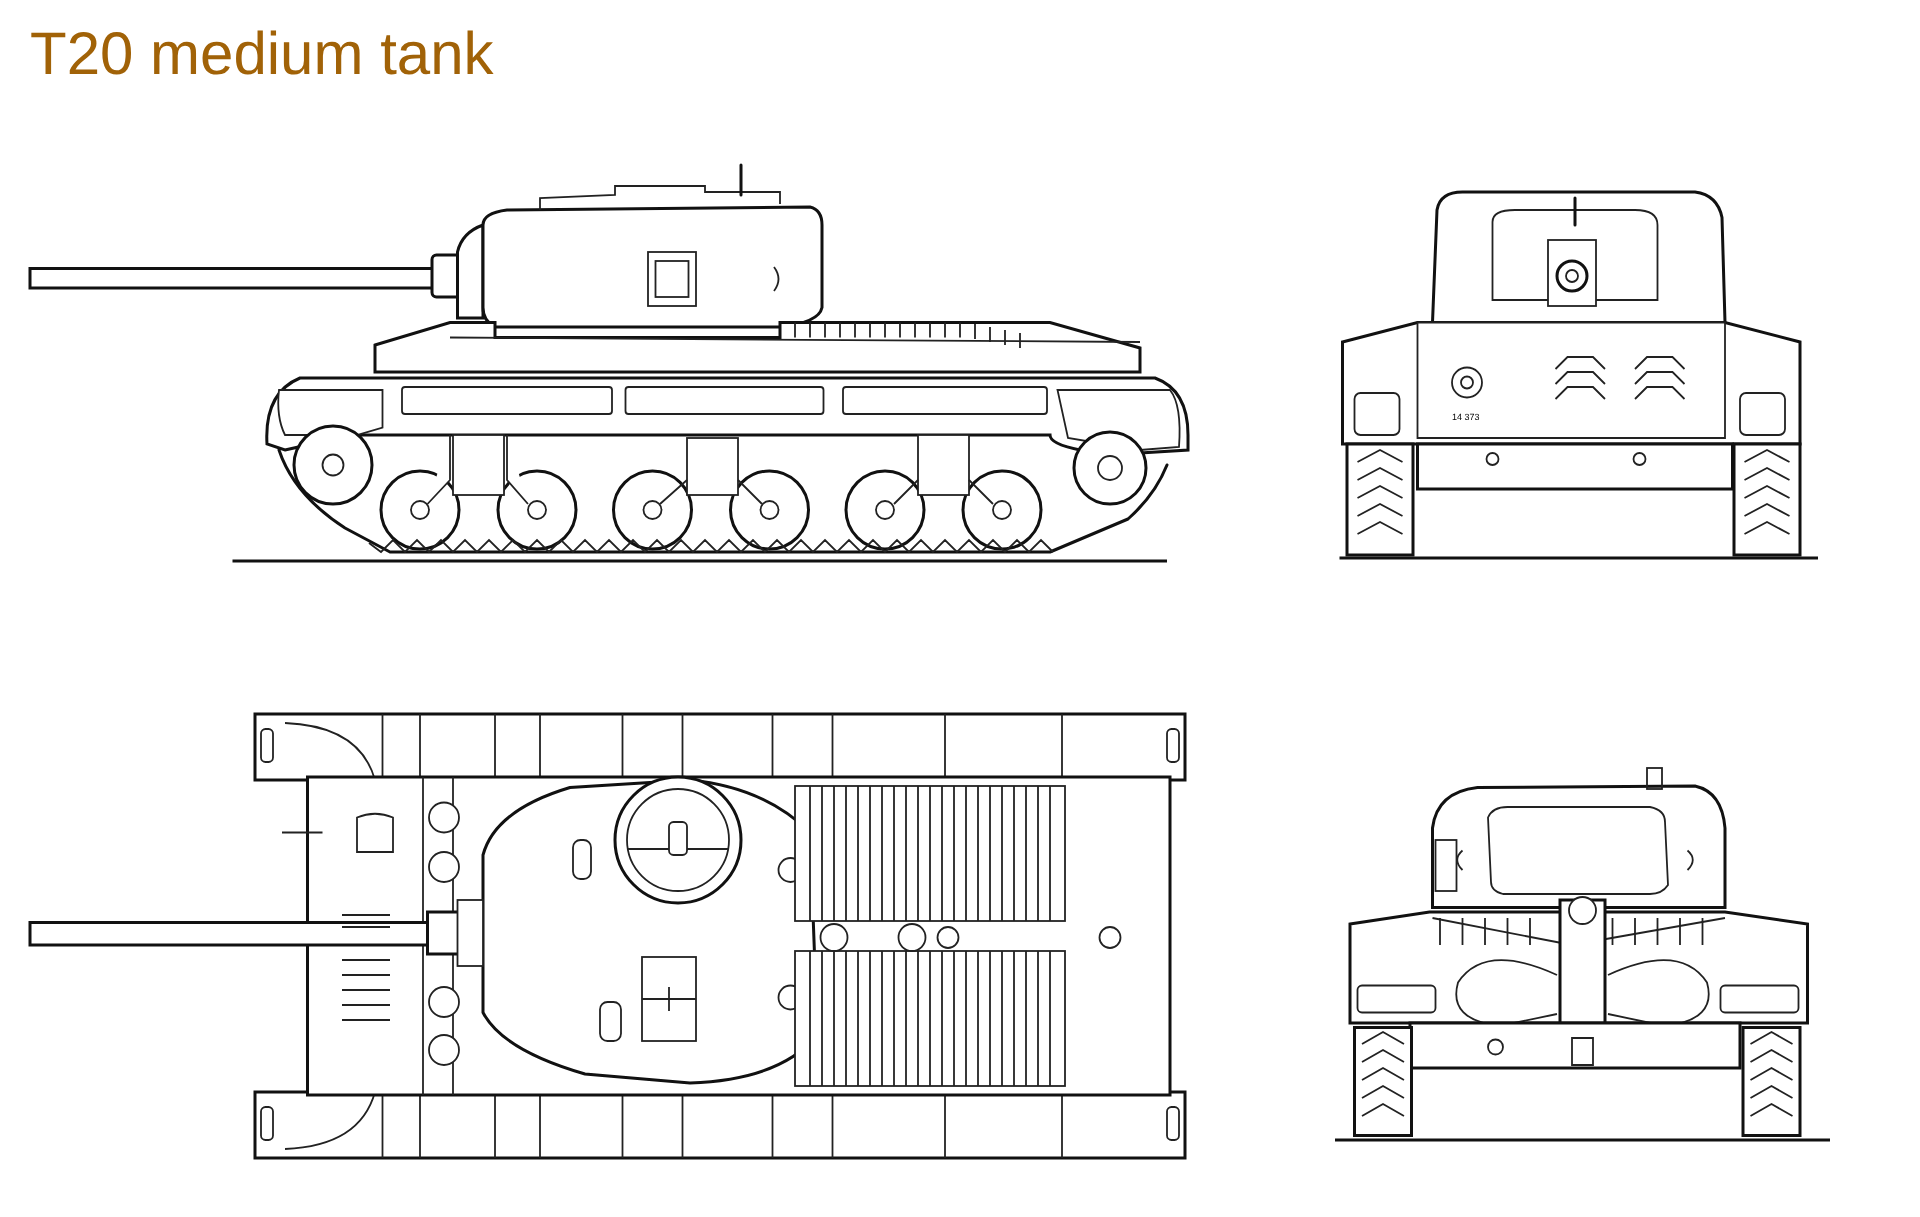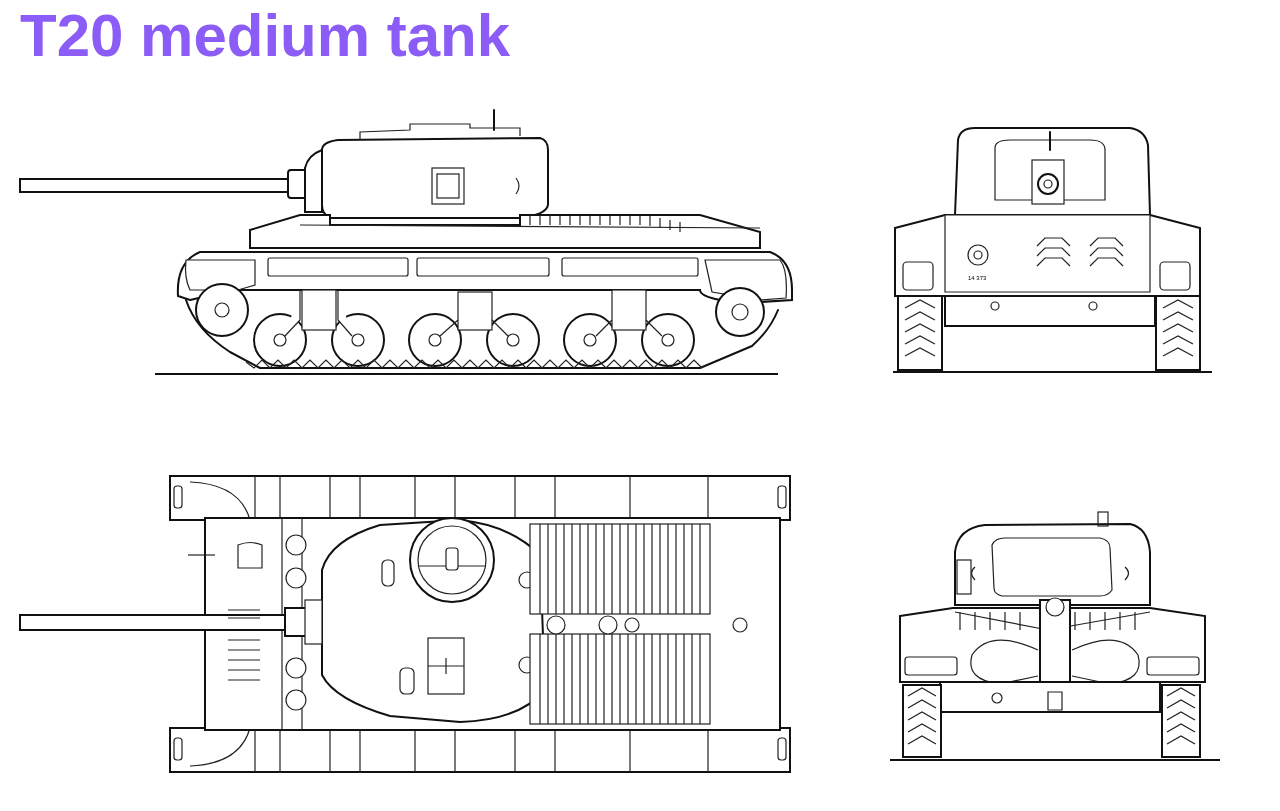--- a/index.html
+++ b/index.html
@@ -1,17 +1,17 @@
 <!DOCTYPE html>
 <html><head>
 <meta charset="utf-8">
 <style>
   html, body { margin: 0; padding: 0; background: #ffffff; }
   body { width: 1280px; height: 811px; position: relative; overflow: hidden; font-family: "Liberation Sans", sans-serif; }
-  .title { position: absolute; left: 20px; top: 8px; font-size: 60px; font-weight: bold; color: #8b5cf6; letter-spacing: 0px; line-height: 56px; }
+  .title { position: absolute; left: 20px; top: 8px; font-size: 40px; font-weight: normal; color: #a16207; letter-spacing: 0px; line-height: 56px; }
   .view { position: absolute; }
   svg { display: block; }
   .ln { fill: none; stroke: #111; stroke-width: 2; stroke-linejoin: round; stroke-linecap: round; }
   .lt { fill: none; stroke: #222; stroke-width: 1.2; }
   .fw { fill: #fff; stroke: #111; stroke-width: 2; }
   .fwt { fill: #fff; stroke: #222; stroke-width: 1.2; }
   .ground { stroke: #111; stroke-width: 2; }
 </style>
 </head>
 <body>

